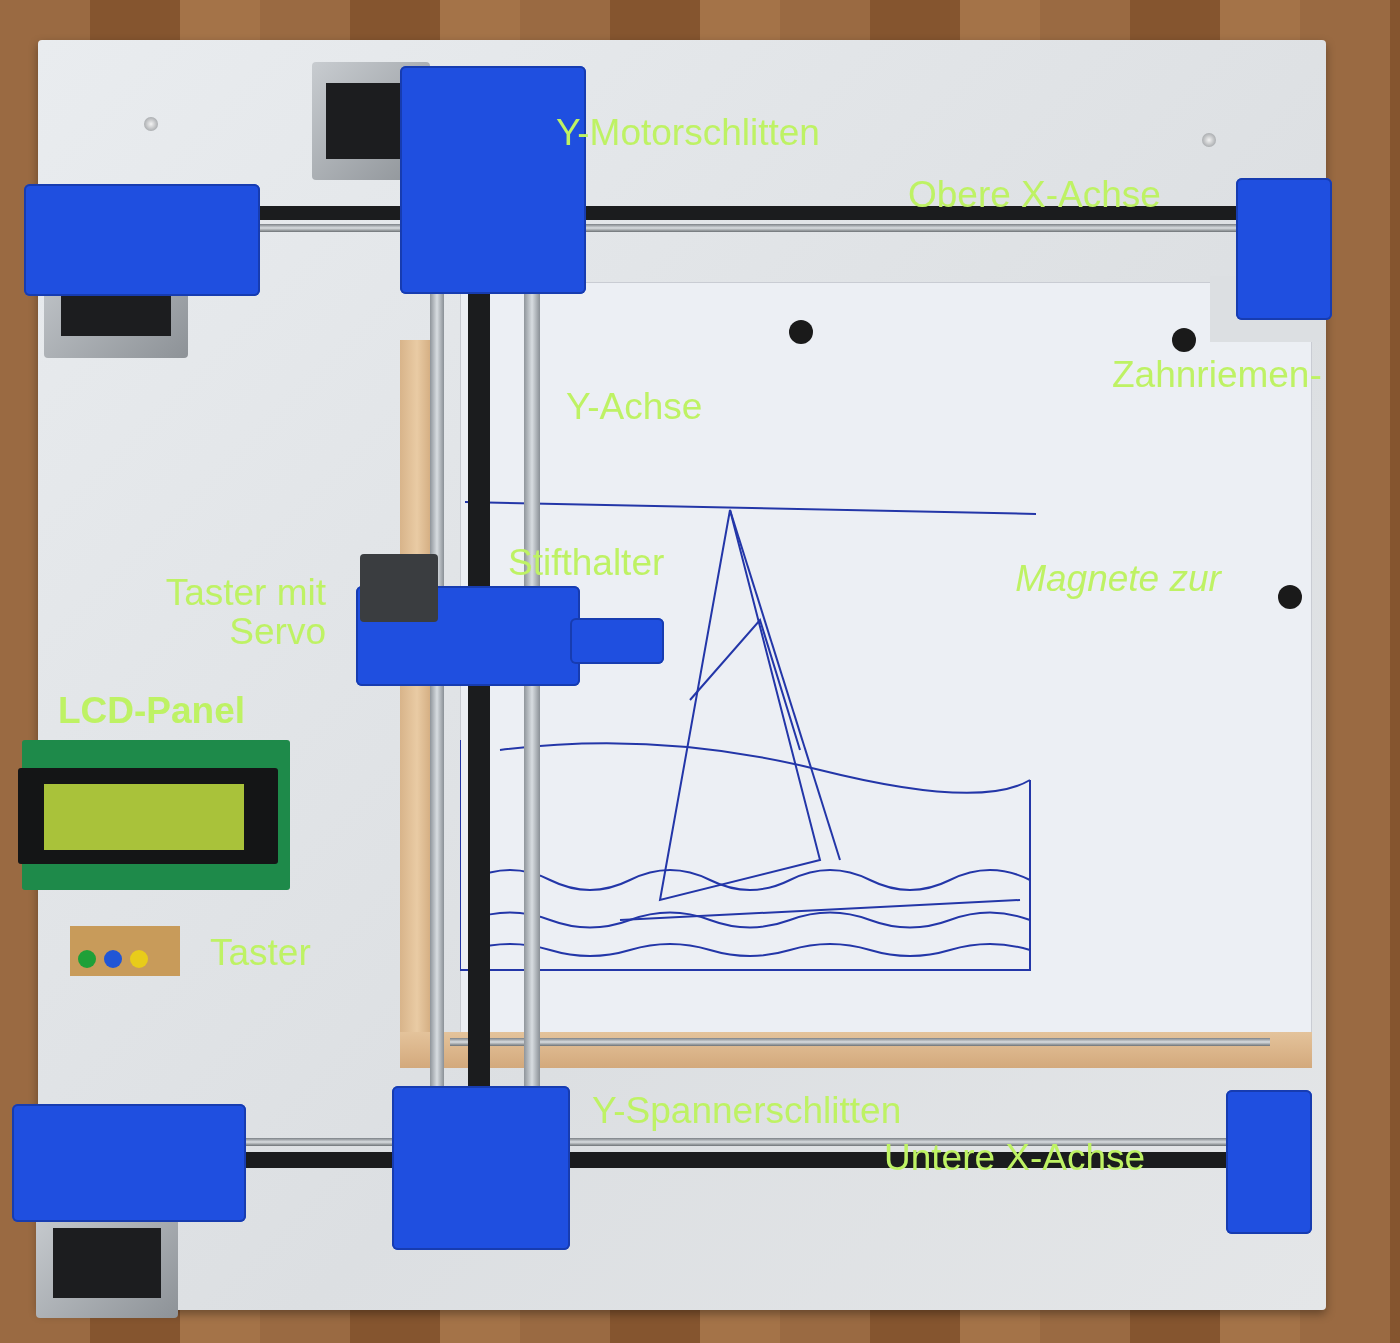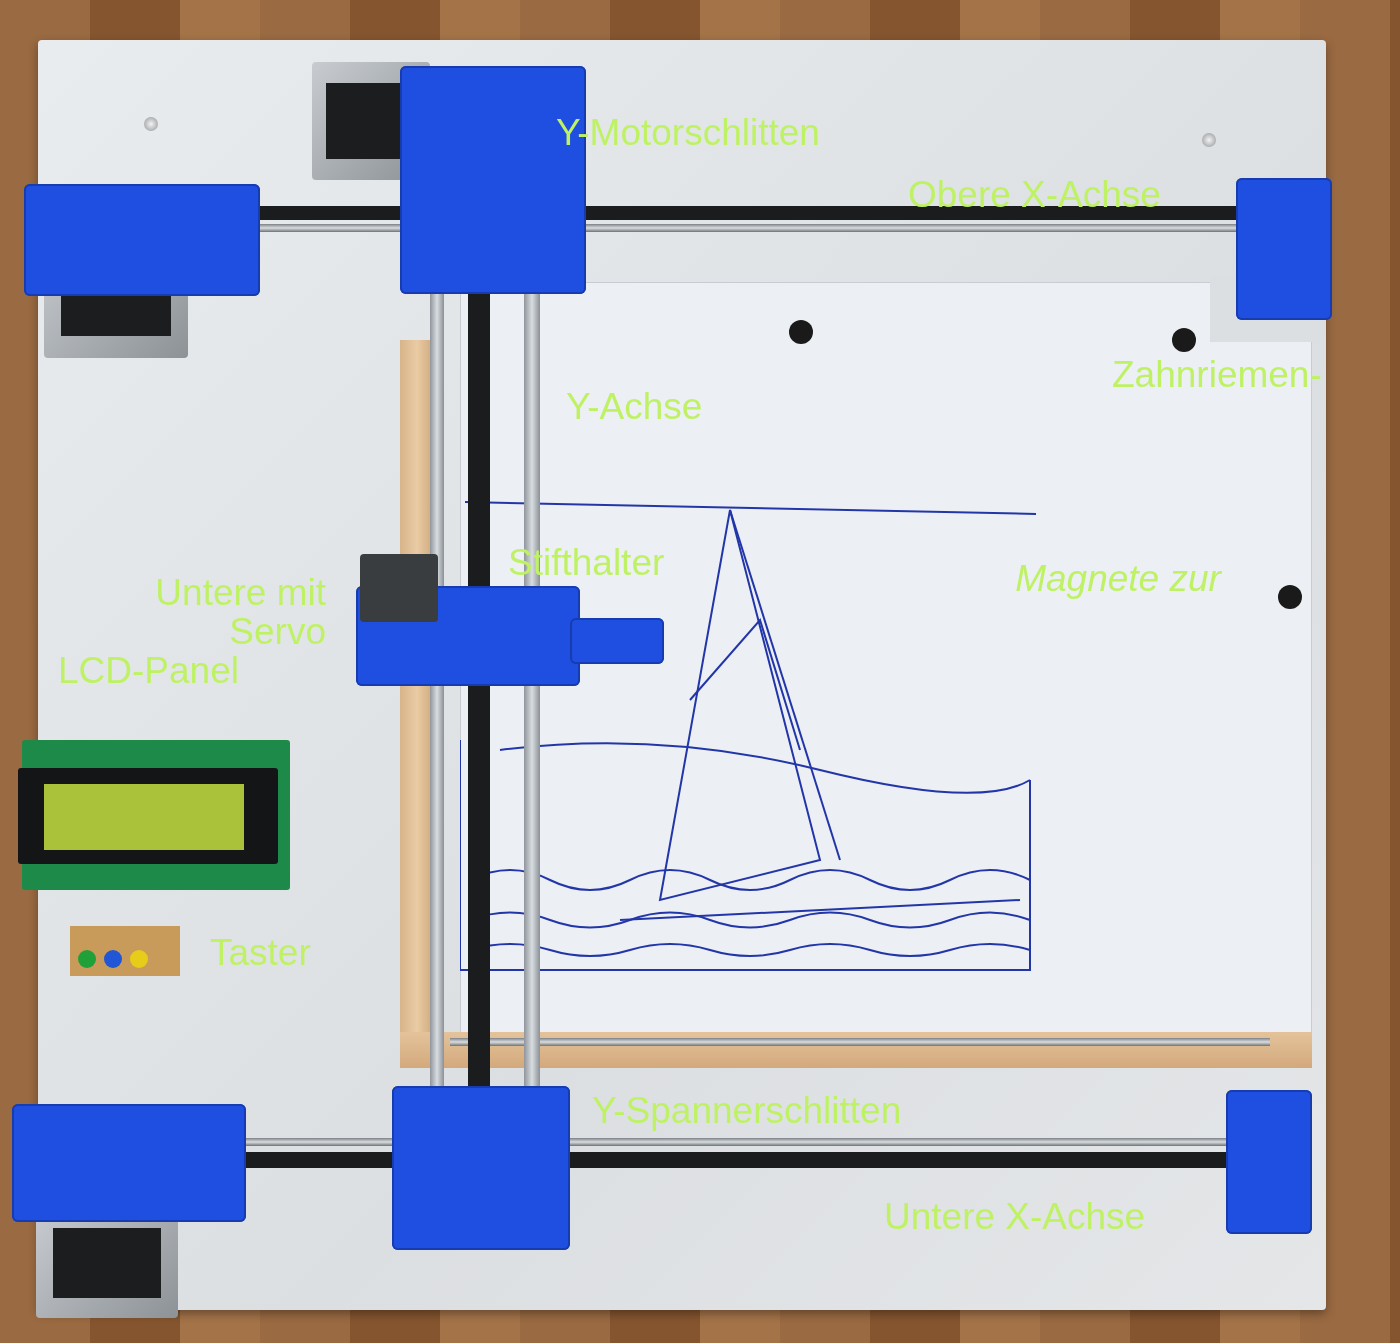--- a/index.html
+++ b/index.html
@@ -113,22 +113,22 @@
 <div class="btn" style="left: 130px; top: 950px; background: rgb(232, 204, 26);"></div>
 
 <div class="label" style="left:556px;top:114px;">Y-Motorschlitten</div>
 <div class="label" style="left:908px;top:176px;">Obere X-Achse</div>
 <div class="label" style="left:1112px;top:356px;">
   <div>Zahnriemen-</div>
 </div>
 <div class="label" style="left:566px;top:388px;">Y-Achse</div>
 <div class="label" style="left:508px;top:544px;">Stifthalter</div>
 <div class="label right" style="left:120px;top:574px;width:206px;">
-  <div>Untere mit</div>
+  <div>Taster mit</div>
   <div>Servo</div>
 </div>
 <div class="label center" style="left:956px;top:560px;width:324px;">
   <div>Magnete zur</div>
 </div>
-<div class="label" style="left:58px;top:652px;">LCD-Panel</div>
+<div class="label" style="left:58px;top:692px;font-weight:bold;">LCD-Panel</div>
 <div class="label" style="left:210px;top:934px;">Taster</div>
 <div class="label" style="left:592px;top:1092px;">Y-Spannerschlitten</div>
-<div class="label" style="left:884px;top:1198px;">Untere X-Achse</div>
+<div class="label" style="left:884px;top:1139px;">Untere X-Achse</div>
 
 </body></html>

